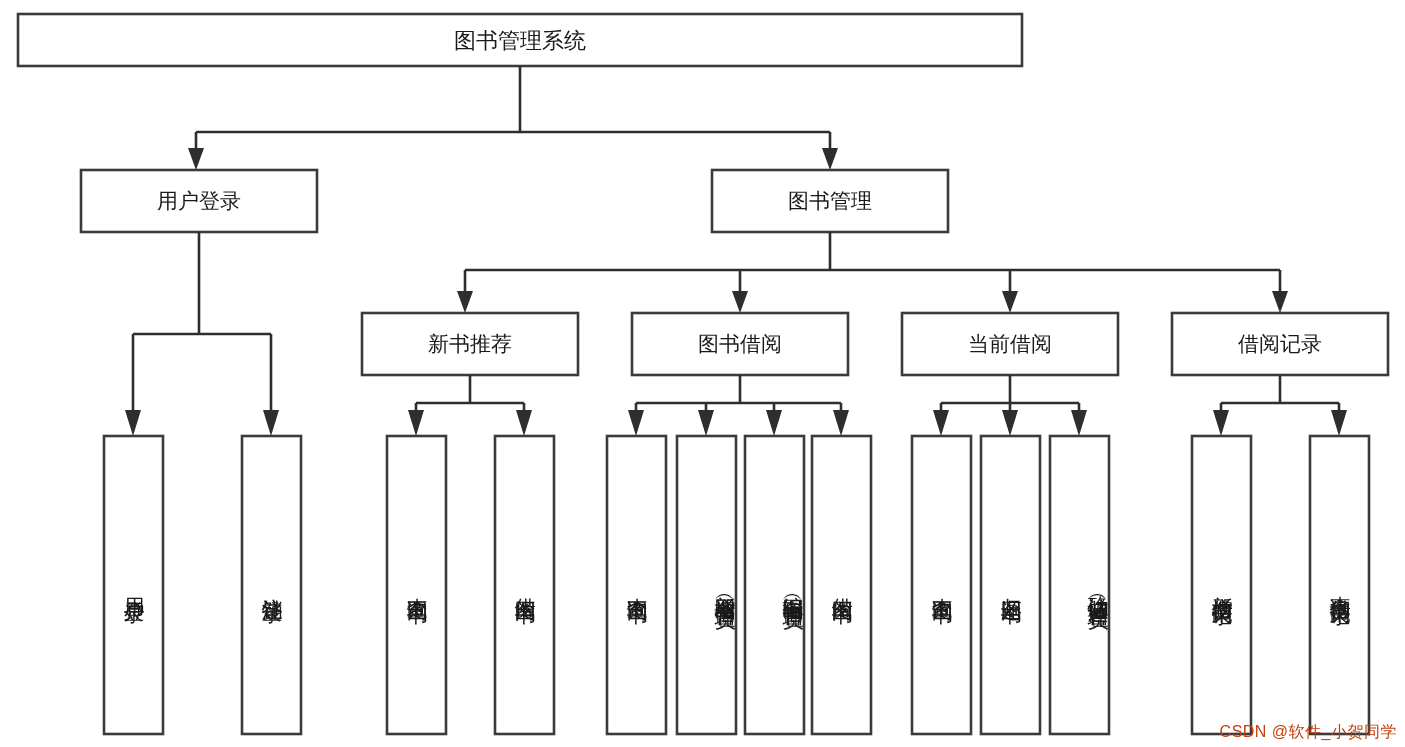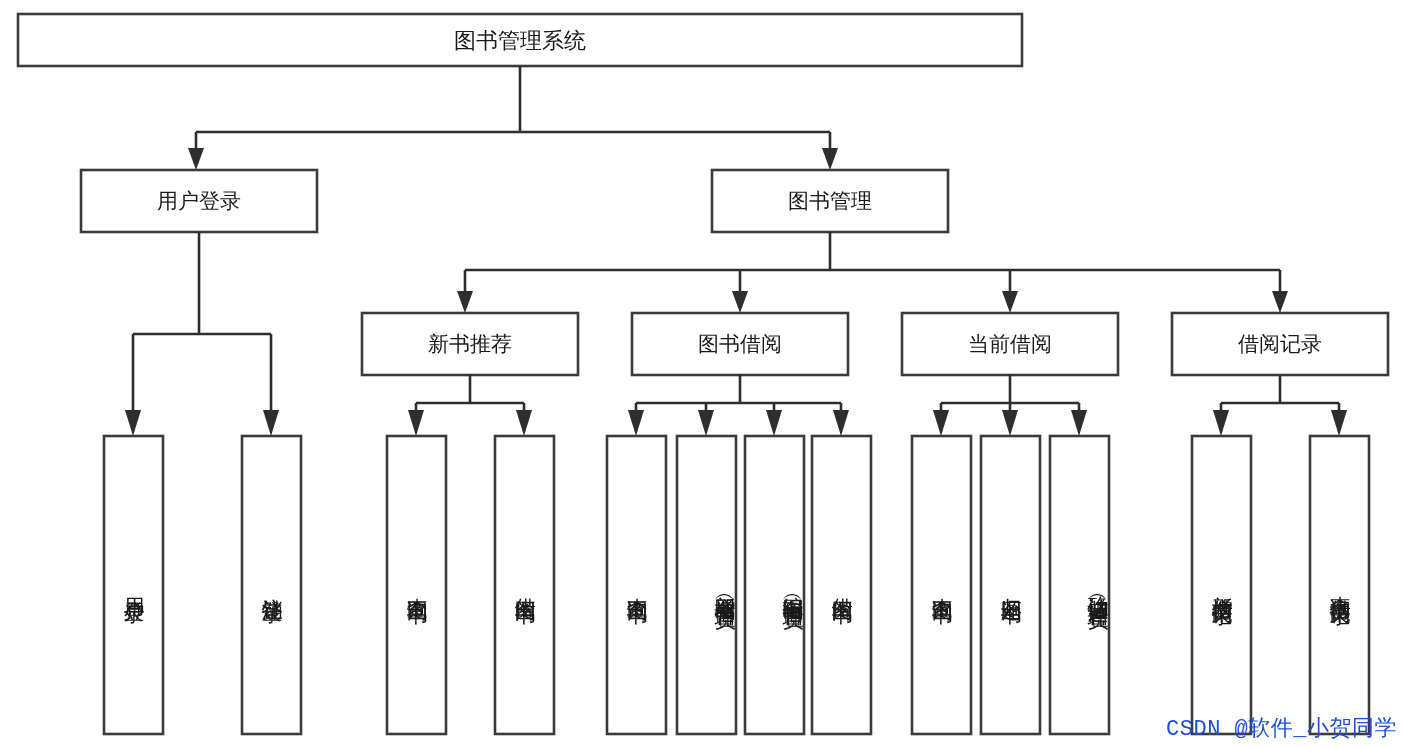--- a/index.html
+++ b/index.html
@@ -66,23 +66,23 @@
     align-items: center;
     justify-content: center;
     text-align: center;
     white-space: nowrap;
     pointer-events: none;
   }
   #watermark {
     position: absolute;
     right: 8px;
     bottom: 4px;
-    font-family: Liberation Mono, monospace;
-    font-size: 22px;
-    color: #1d4ed8;
+    font-family: Liberation Sans, sans-serif;
+    font-size: 16px;
+    color: #c2410c;
     letter-spacing: 0.5px;
     white-space: nowrap;
   }
 </style>
 </head>
 <body>
 
 <div id="diagram-root">
 
   <svg id="tree-svg" viewBox="0 0 1405 747">

